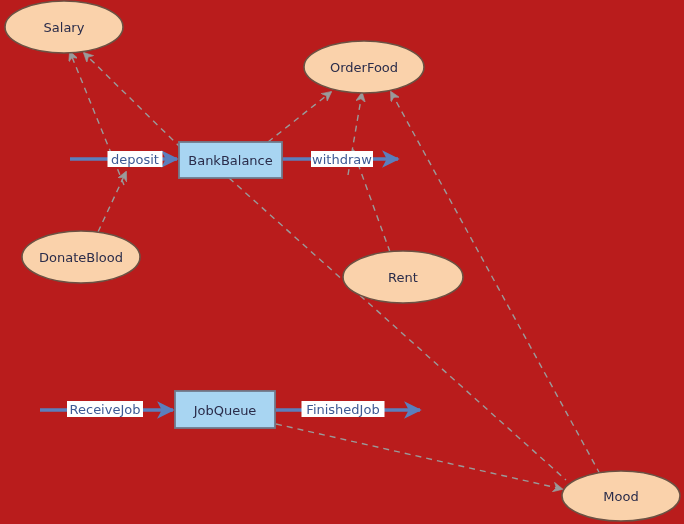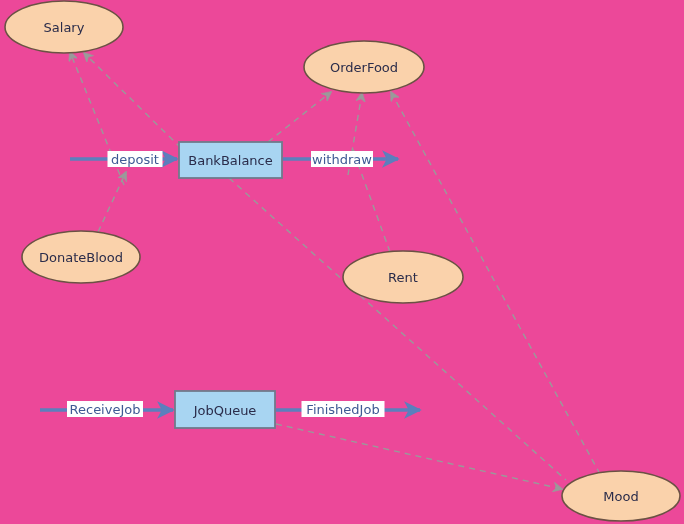--- a/index.html
+++ b/index.html
@@ -7,21 +7,21 @@
     padding: 0;
     background: #ffffff;
   }
   body {
     font-family: "DejaVu Sans", sans-serif;
   }
   #canvas-root {
     position: relative;
     width: 684px;
     height: 524px;
-    background: #ec4899;
+    background: #b91c1c;
     overflow: hidden;
     text-align: center;
   }
   #diagram-svg {
     position: absolute;
     top: 0;
     left: 0;
     width: 684px;
     height: 524px;
   }

